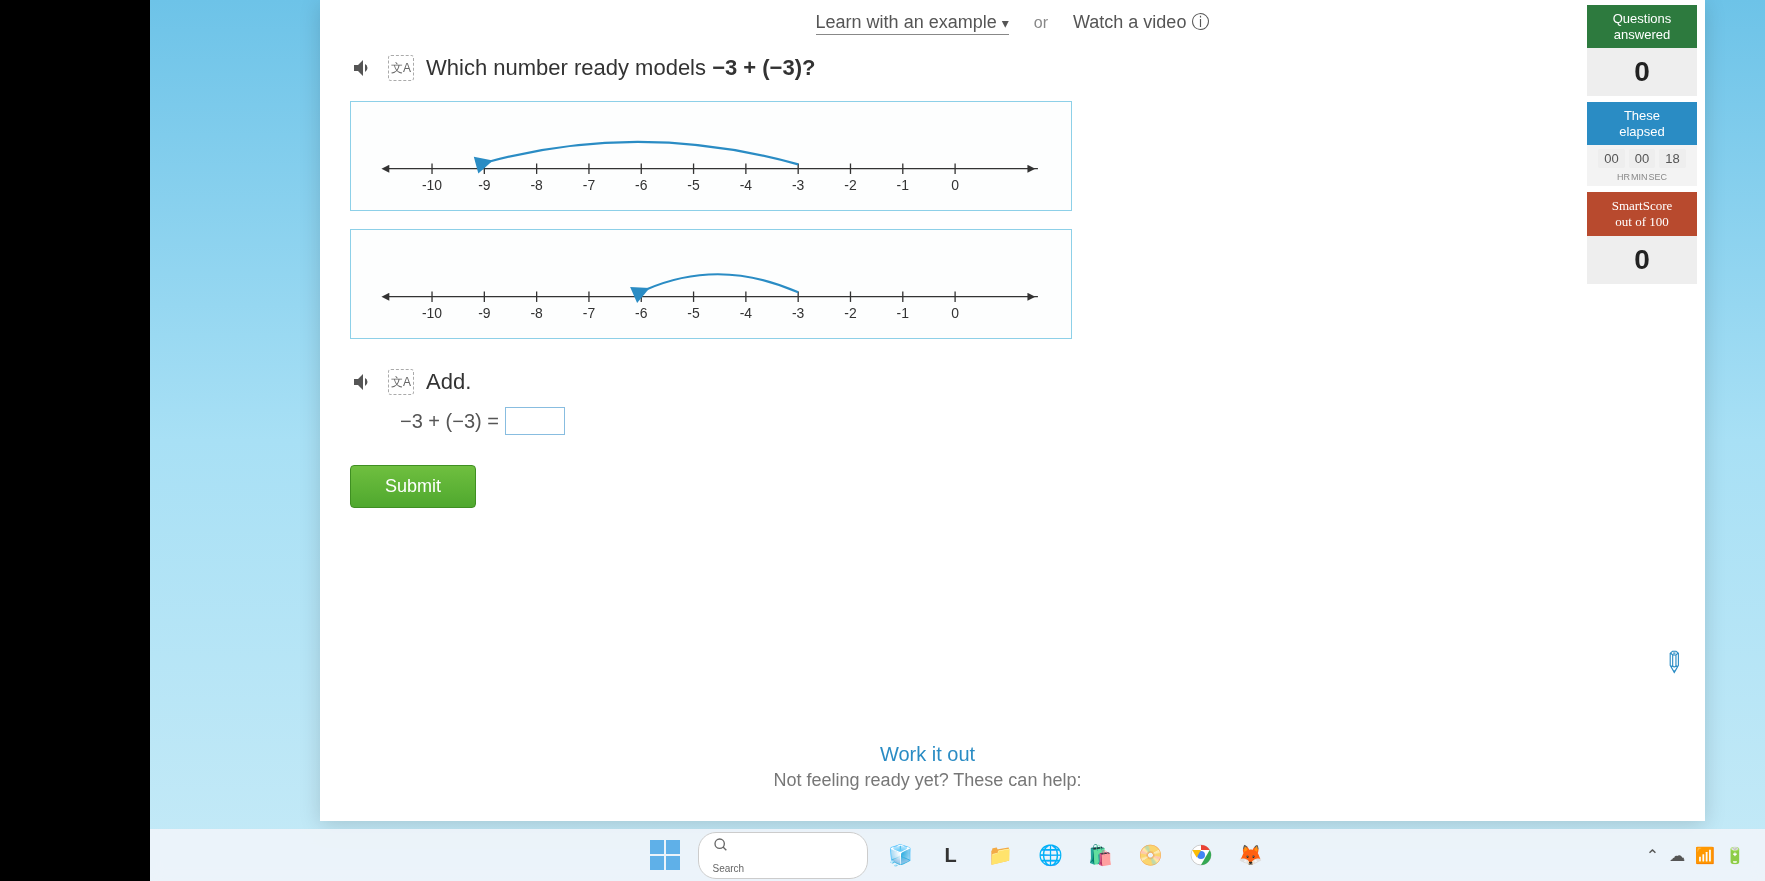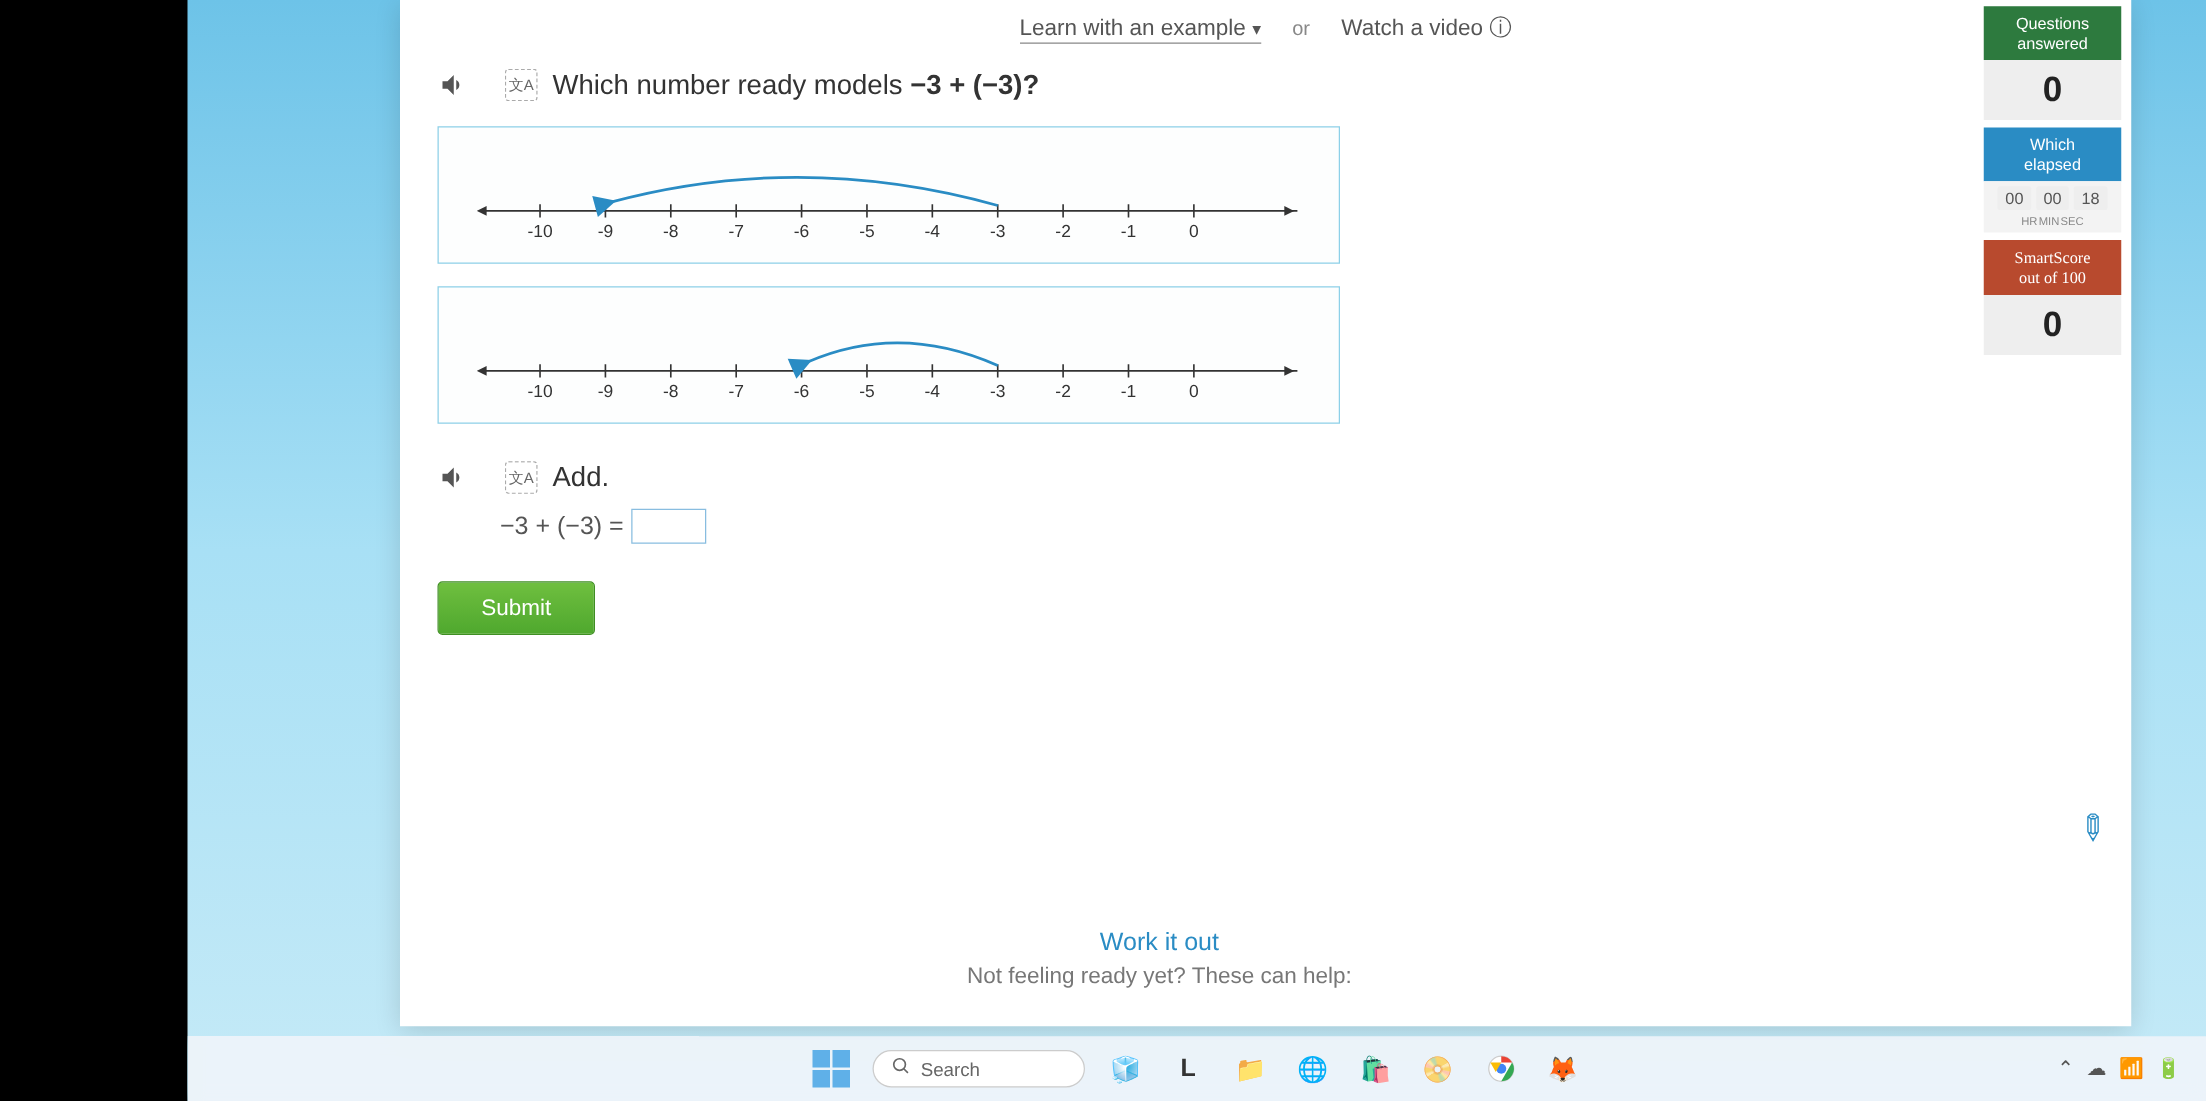--- a/index.html
+++ b/index.html
@@ -53,21 +53,21 @@
     align-items: center;
     gap: 12px;
     margin-bottom: 20px;
   }
   .speaker-icon, .translate-icon {
     width: 26px; height: 26px;
     display:flex;align-items:center;justify-content:center;
     color:#444;
     cursor:pointer;
   }
-  .translate-icon { border:1px dashed #aaa; border-radius:3px; font-size:12px; color:#666;margin-left:16px;}
+  .translate-icon { border:1px dashed #aaa; border-radius:3px; font-size:12px; color:#666;}
   .question-text {
     font-size: 22px;
     color: #333;
   }
   .question-text .neg { color:#333;}
   .option-box {
     border: 1px solid #8dd0e8;
     background: #fdfefe;
     margin-bottom: 18px;
     padding: 18px 20px 10px 20px;
@@ -149,29 +149,30 @@
     backdrop-filter: blur(6px);
   }
   .taskbar .tb-item {
     width:34px;height:34px;
     display:flex;align-items:center;justify-content:center;
     border-radius:4px;
     cursor:pointer;
     font-size:20px;
   }
   .search-box {
-    display:flex;align-items:flex-end;
+    display:flex;align-items:flex-start;
     background:#fff;
     border:1px solid #ccc;
     border-radius:18px;
     padding:4px 14px;
     gap:8px;
     width:170px;
     color:#666;
-    font-size:15px;
+    font-size:10px;
+    flex-direction:column;
   }
   .tray {
     position:absolute;
     right:20px;
     display:flex;
     gap:10px;
     align-items:center;
     color:#555;
     font-size:16px;
   }
@@ -323,21 +324,21 @@
       </div>
     </div>
 
     <div class="stats">
       <div class="stat-box">
         <div class="stat-header green-h" style="white-space:pre-line;">Questions
 answered</div>
         <div class="stat-value">0</div>
       </div>
       <div class="stat-box">
-        <div class="stat-header blue-h" style="white-space:pre-line;">Which
+        <div class="stat-header blue-h" style="white-space:pre-line;">These
 elapsed</div>
         <div class="time-digits">
           <span class="d">00</span>
           <span class="d">00</span>
           <span class="d">18</span>
         </div>
         <div class="time-labels">
           <span>HR</span>
           <span>MIN</span>
           <span>SEC</span>

